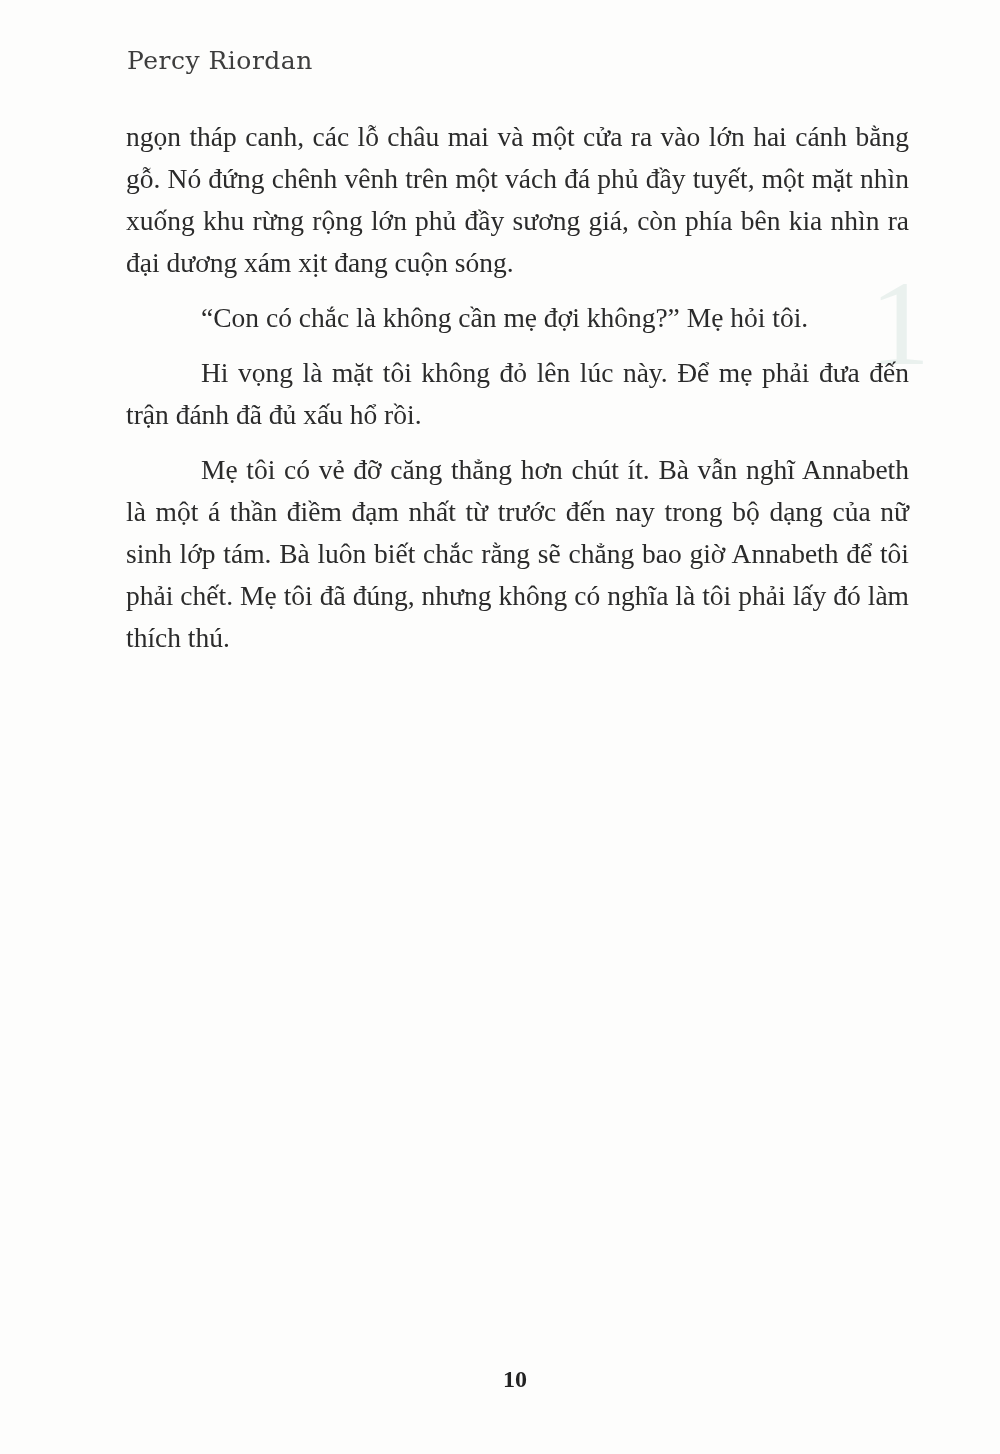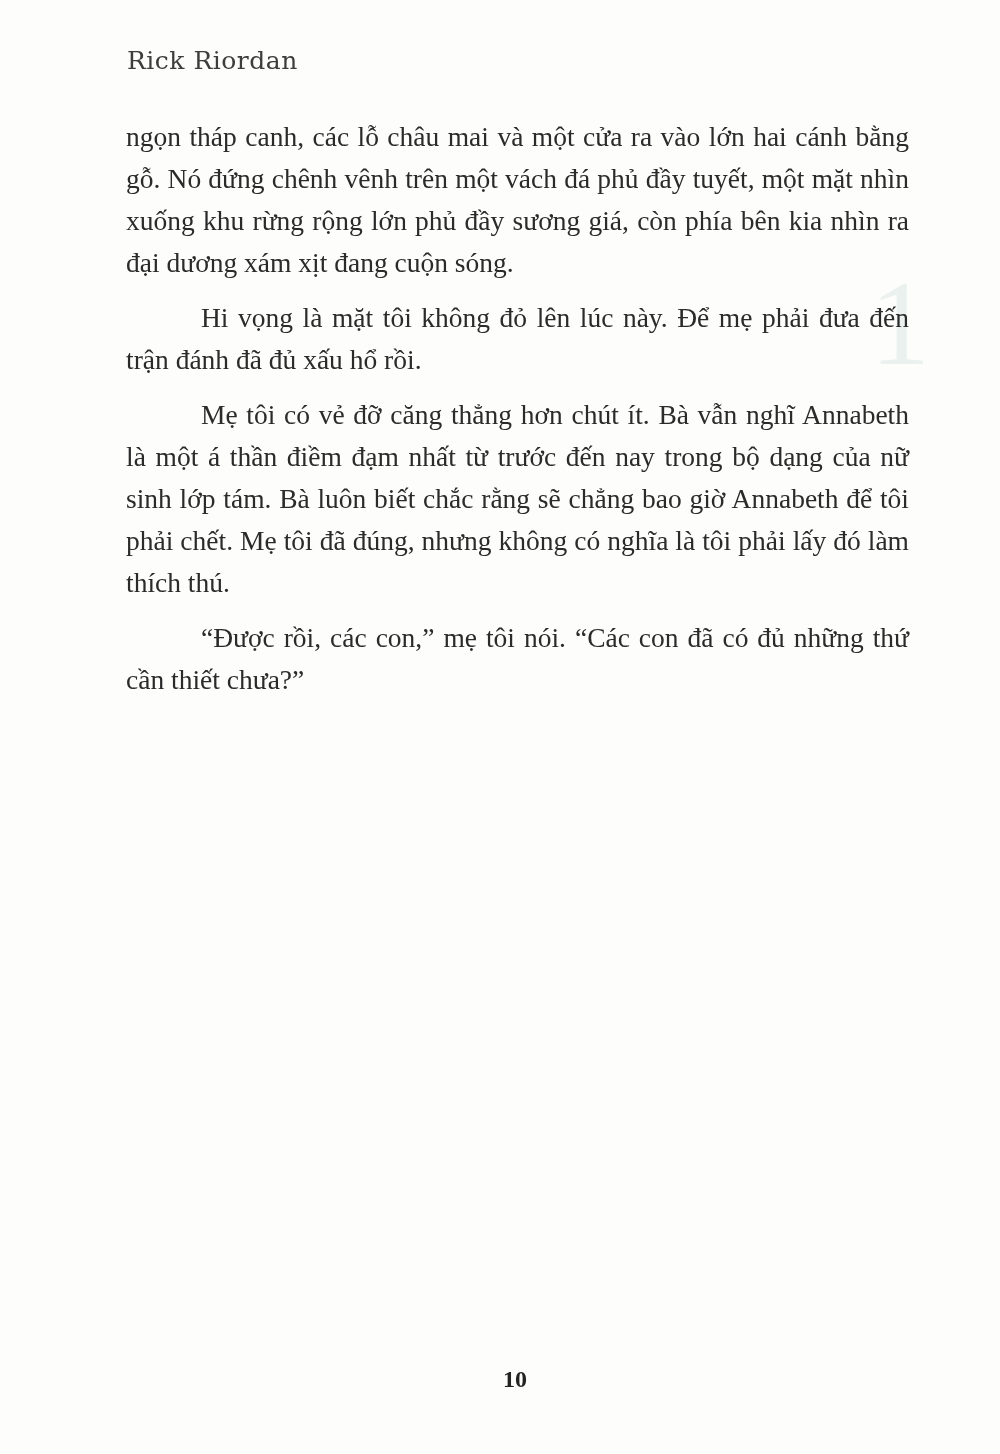--- a/index.html
+++ b/index.html
@@ -74,23 +74,23 @@
       color: #222;
     }
   </style>
 </head>
 <body>
 
 <div class="page">
 
   <div class="ghost big-one" aria-hidden="true">1</div>
 
-  <div class="header">Rick Riordan</div>
+  <div class="header">Percy Riordan</div>
 
   <div class="body-text">
     <p class="continuation">ngọn tháp canh, các lỗ châu mai và một cửa ra vào lớn hai cánh bằng gỗ. Nó đứng chênh vênh trên một vách đá phủ đầy tuyết, một mặt nhìn xuống khu rừng rộng lớn phủ đầy sương giá, còn phía bên kia nhìn ra đại dương xám xịt đang cuộn sóng.</p>
+    <p>“Con có chắc là không cần mẹ đợi không?” Mẹ hỏi tôi.</p>
     <p>Hi vọng là mặt tôi không đỏ lên lúc này. Để mẹ phải đưa đến trận đánh đã đủ xấu hổ rồi.</p>
     <p>Mẹ tôi có vẻ đỡ căng thẳng hơn chút ít. Bà vẫn nghĩ Annabeth là một á thần điềm đạm nhất từ trước đến nay trong bộ dạng của nữ sinh lớp tám. Bà luôn biết chắc rằng sẽ chẳng bao giờ Annabeth để tôi phải chết. Mẹ tôi đã đúng, nhưng không có nghĩa là tôi phải lấy đó làm thích thú.</p>
-    <p>“Được rồi, các con,” mẹ tôi nói. “Các con đã có đủ những thứ cần thiết chưa?”</p>
   </div>
 
   <div class="page-number">10</div>
 </div>
 
 </body></html>

